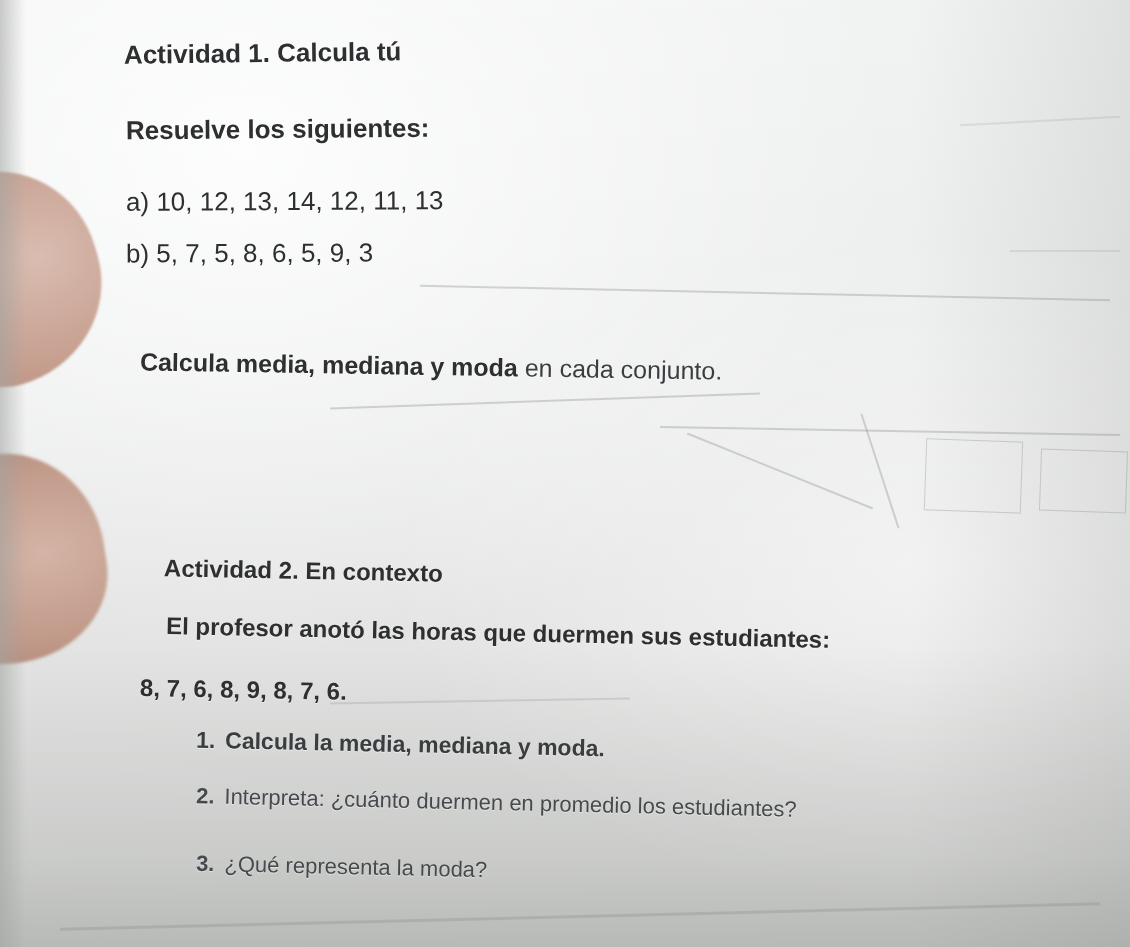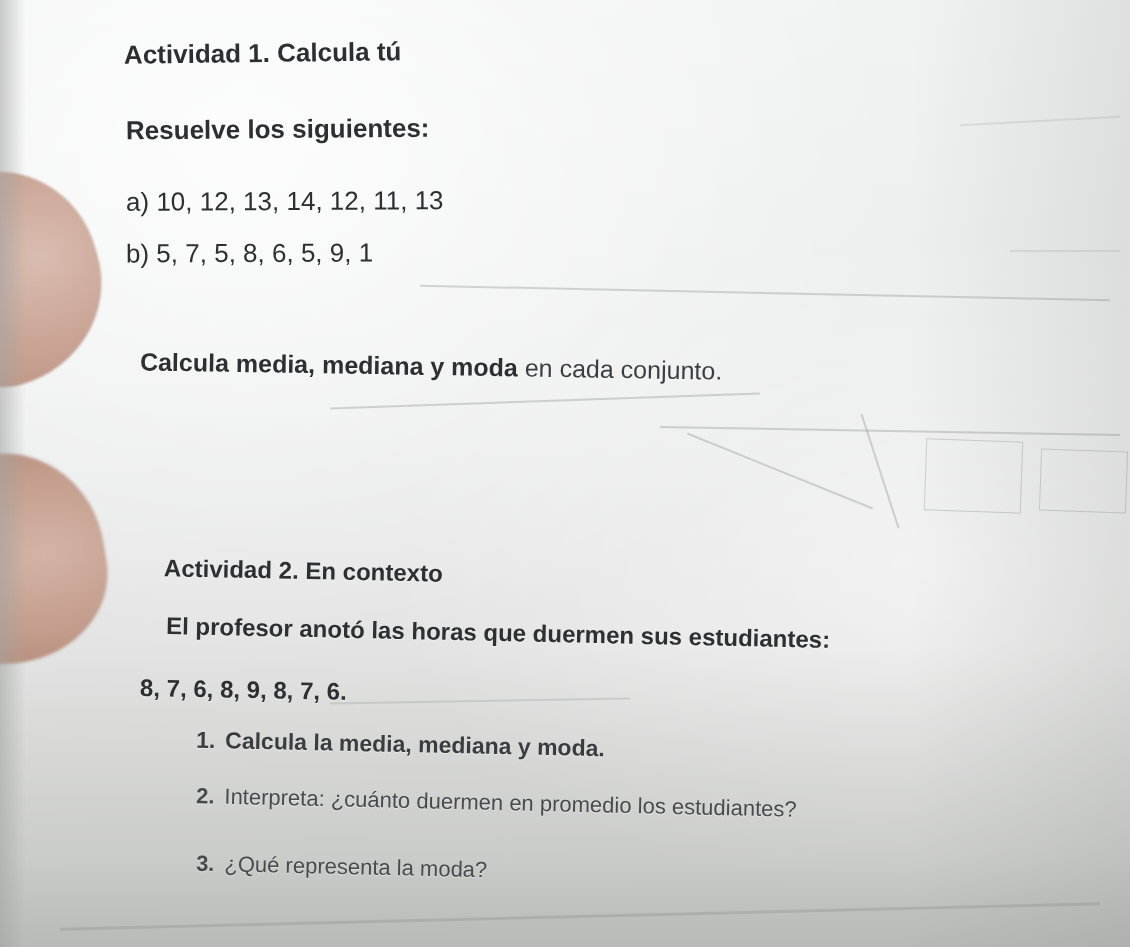--- a/index.html
+++ b/index.html
@@ -166,21 +166,21 @@
   <div class="sheet-edge"></div>
 
   <div id="text-layer">
 
     <div class="tline b" id="l-act1">Actividad 1. Calcula tú</div>
 
     <div class="tline b" id="l-resuelve">Resuelve los siguientes:</div>
 
     <div class="tline r" id="l-a">a) 10, 12, 13, 14, 12, 11, 13</div>
 
-    <div class="tline r" id="l-b">b) 5, 7, 5, 8, 6, 5, 9, 1</div>
+    <div class="tline r" id="l-b">b) 5, 7, 5, 8, 6, 5, 9, 3</div>
 
 
     <div class="tline" id="l-calc">
       <span class="b">Calcula media, mediana y moda</span><span class="soft"> en cada conjunto.</span>
     </div>
 
     <div class="tline b" id="l-act2">Actividad 2. En contexto</div>
 
     <div class="tline b" id="l-prof">El profesor anotó las horas que duermen sus estudiantes:</div>
 

